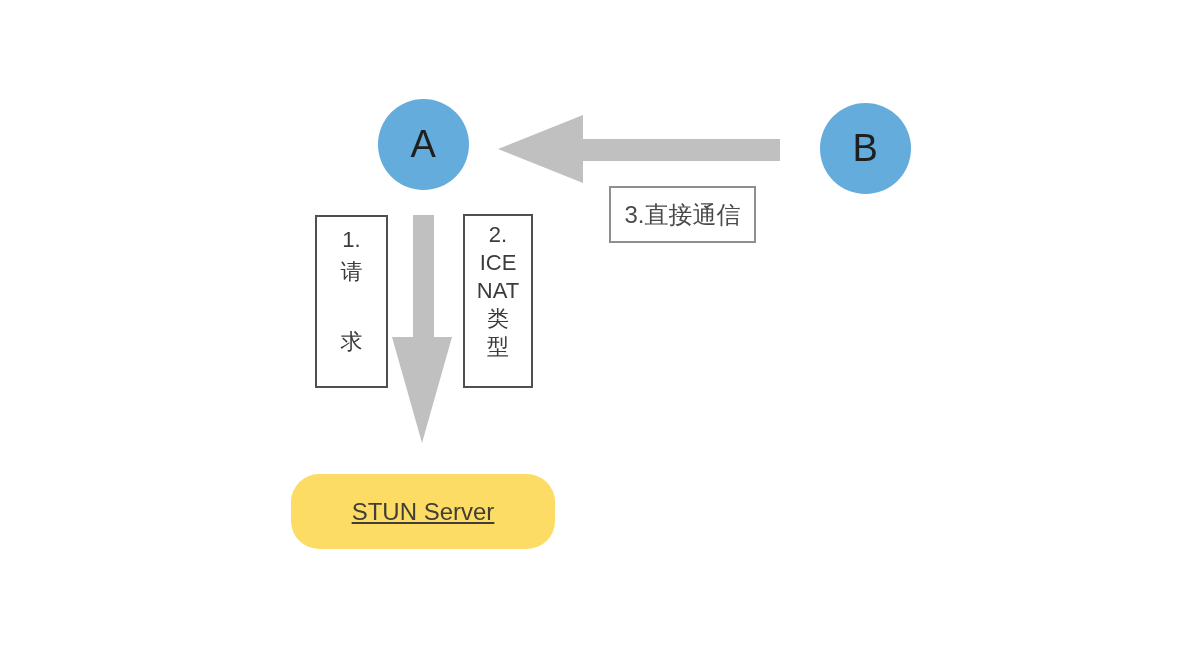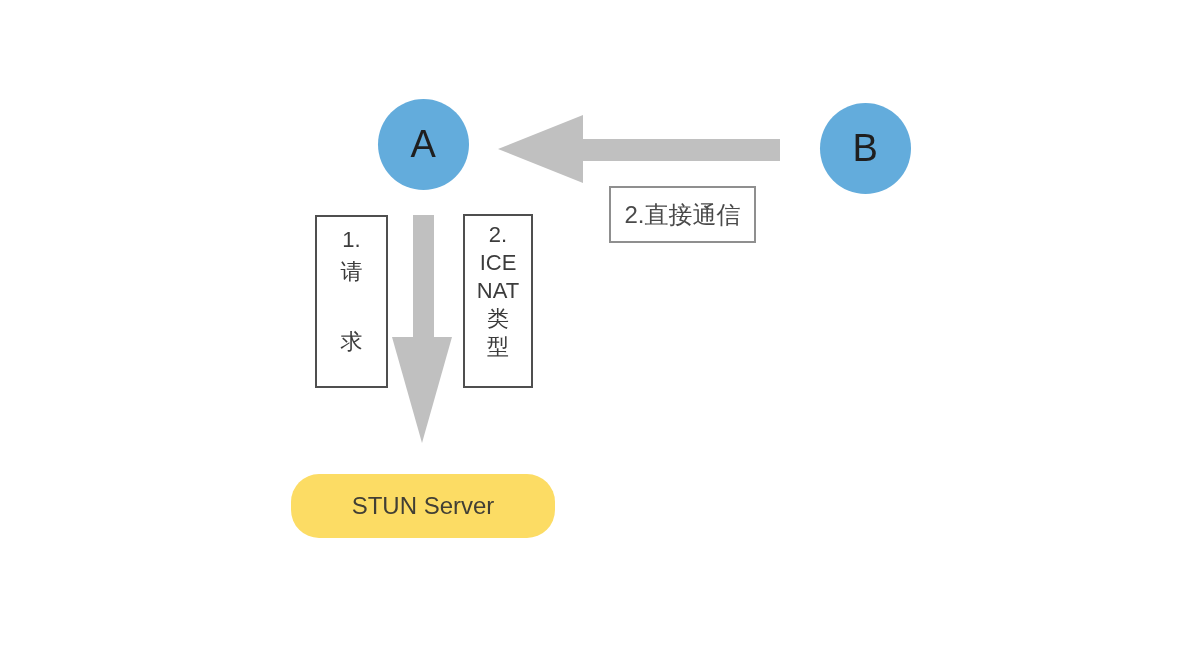--- a/index.html
+++ b/index.html
@@ -97,48 +97,49 @@
     align-items: center;
     justify-content: center;
     font-size: 24px;
     color: #4a4a4a;
   }
 
   
   .stun-server {
     position: absolute;
     left: 291px; top: 474px;
-    width: 264px; height: 64px;
+    width: 264px; height: 75px;
     border-radius: 28px;
     background: var(--stun-fill, #FCDC64);
     display: flex;
     align-items: center;
     justify-content: center;
     font-size: 24px;
     color: #413f35;
+    text-decoration: underline;
   }
 </style>
 </head>
 <body style="--node-fill: #63ACDC; --arrow: #C0C0C0; --stun-fill: #FCDC64;">
 
 <div class="canvas">
 
   <div class="node node-a">
     <span>A</span>
   </div>
 
   <div class="node node-b">
     <span>B</span>
   </div>
 
   <div class="h-arrow-shaft"></div>
   <div class="h-arrow-head"></div>
 
   <div class="direct-label">
-    <span>2.直接通信</span>
+    <span>3.直接通信</span>
   </div>
 
   <div class="v-arrow-shaft"></div>
   <div class="v-arrow-head"></div>
 
   <div class="step-box step-box-1">
     <span class="ln ln-0">1.</span>
     <span class="ln ln-1">请</span>
     <span class="ln ln-2">求</span>
   </div>

